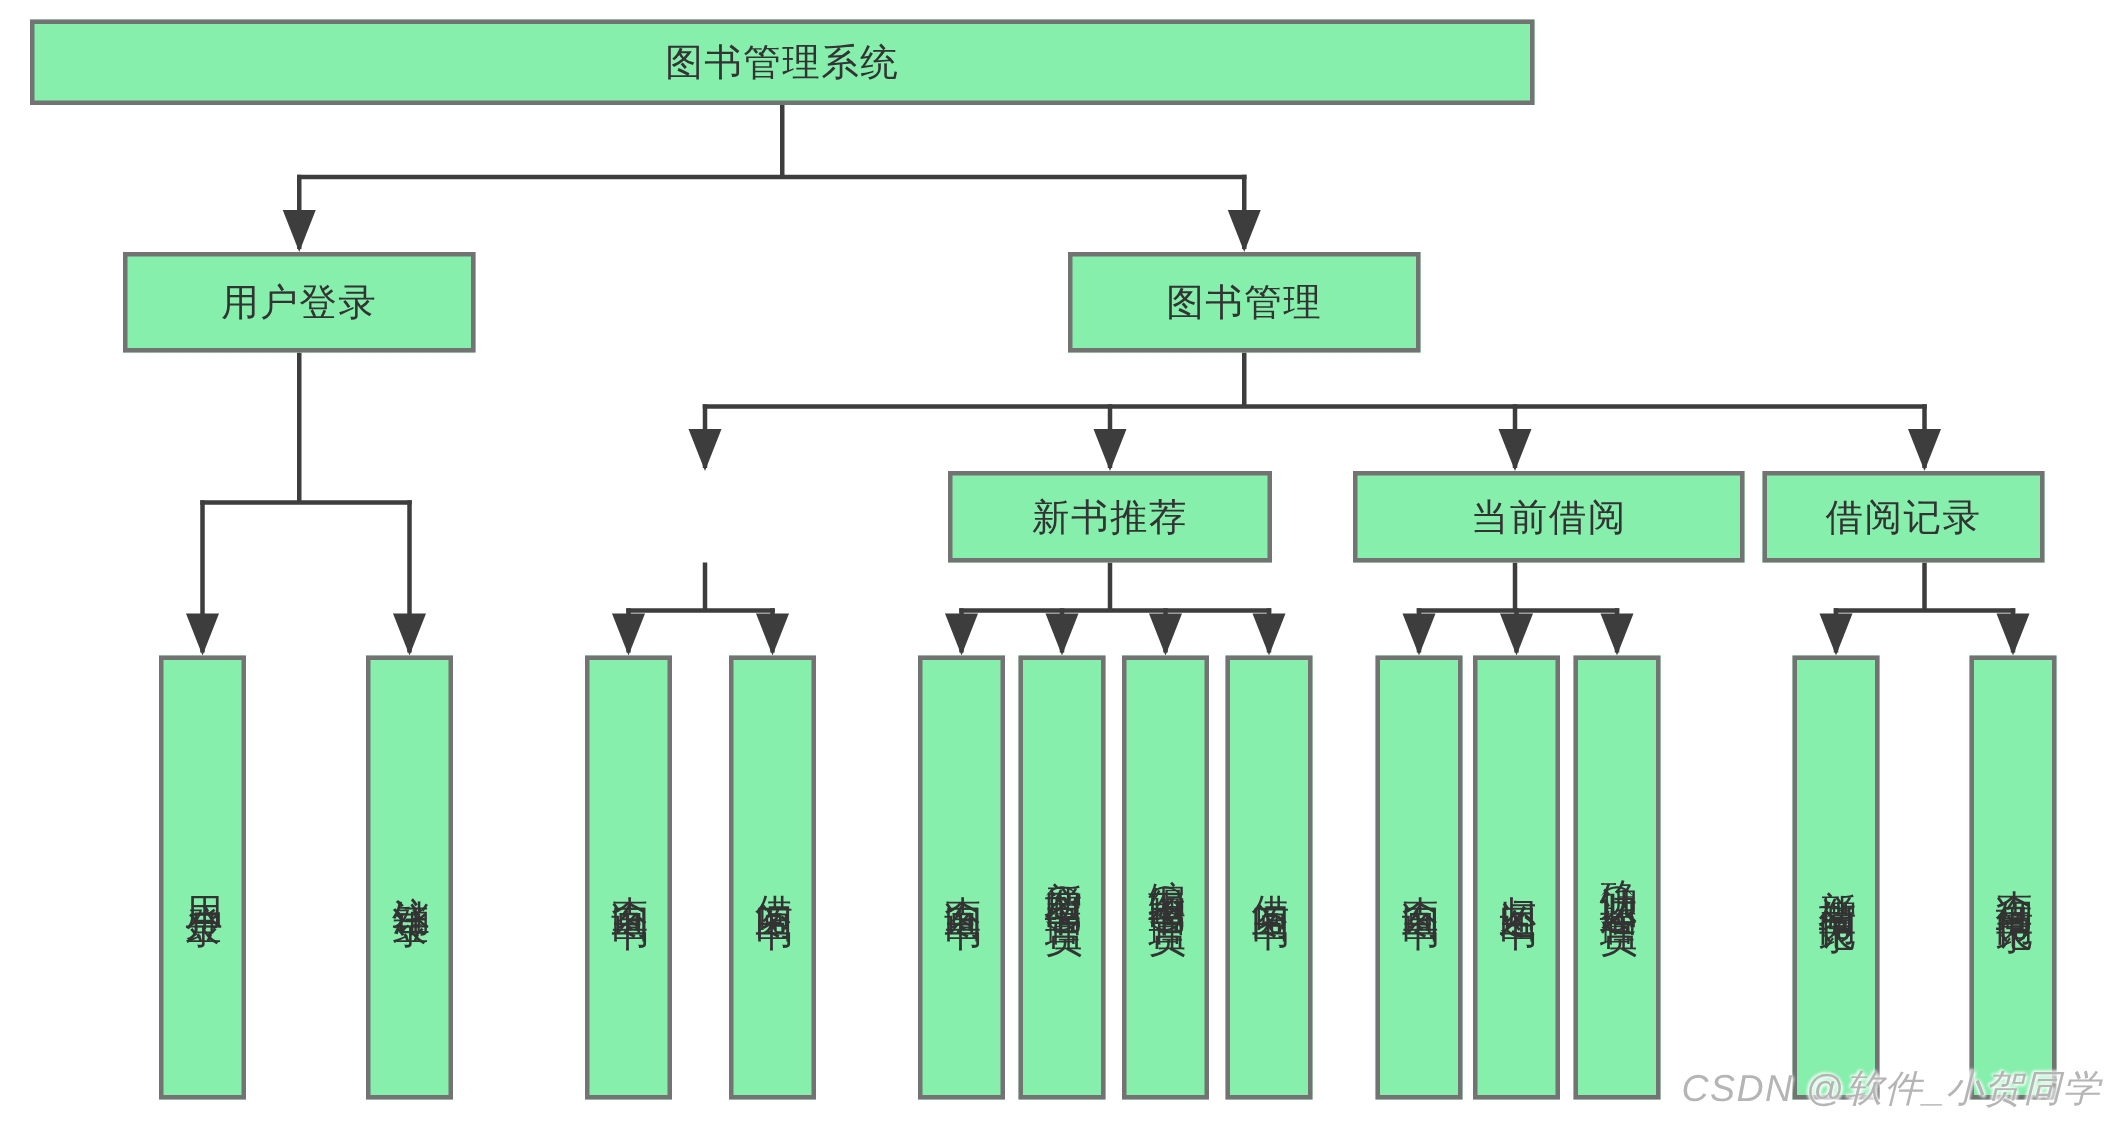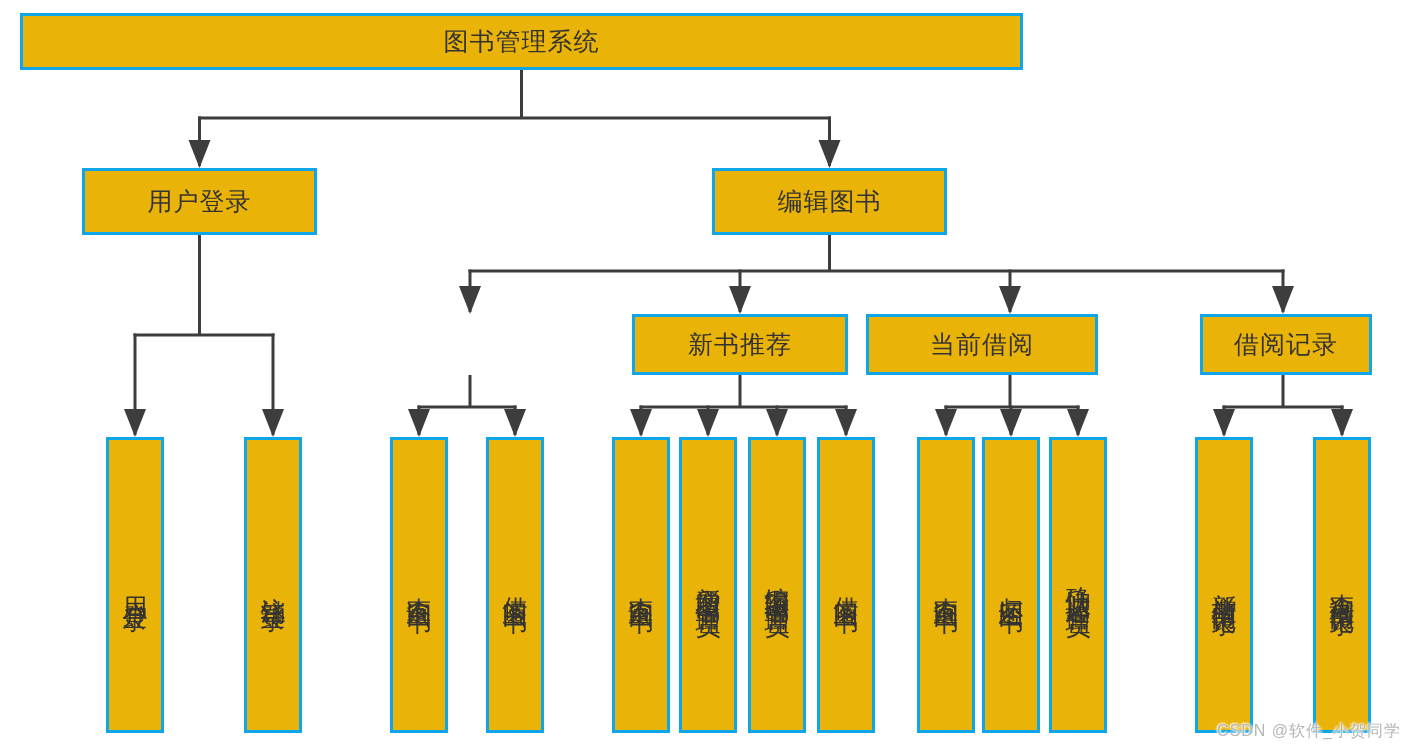--- a/index.html
+++ b/index.html
@@ -8,22 +8,22 @@
     width:1405px;height:747px;
     background:#ffffff;
     overflow:hidden;
     font-family:"Liberation Sans", sans-serif;
     color:#333;
   }
   .wires{position:absolute;left:0;top:0;z-index:1;}
   .box{
     position:absolute;
     box-sizing:border-box;
-    border:3px solid #0ea5e9;
-    background:#eab308;
+    border:3px solid #737373;
+    background:#86efac;
     display:flex;
     align-items:center;
     justify-content:center;
     z-index:2;
   }
   .h-label{
     font-size:25px;
     letter-spacing:1px;
     white-space:nowrap;
     color:#333;
@@ -34,25 +34,26 @@
     font-size:25px;
     letter-spacing:4px;
     line-height:1;
     color:#333;
   }
   .watermark{
     position:absolute;
     right:4px;
     bottom:5px;
     z-index:3;
-    font-size:16px;
+    font-size:25px;
     color:#b5b5b5;
     letter-spacing:1px;
     text-shadow:0 0 3px #fff, 1px 1px 2px #fff, -1px -1px 2px #fff;
     white-space:nowrap;
+    font-style:italic;
   }
 </style>
 </head>
 <body>
 
 <div class="stage">
 
   <svg class="wires" width="1405" height="747" viewBox="0 0 1405 747">
     <g stroke="#3d3d3d" stroke-width="3" fill="none">
 
@@ -120,30 +121,30 @@
   </svg>
 
   <div class="box" style="left:20px;top:13px;width:1003px;height:57px">
     <span class="h-label">图书管理系统</span>
   </div>
 
   <div class="box" style="left:82px;top:168px;width:235px;height:67px">
     <span class="h-label">用户登录</span>
   </div>
   <div class="box" style="left:712px;top:168px;width:235px;height:67px">
-    <span class="h-label">编辑图书</span>
+    <span class="h-label">图书管理</span>
   </div>
 
   <div class="box" style="left:632px;top:314px;width:216px;height:61px">
     <span class="h-label">新书推荐</span>
   </div>
-  <div class="box" style="left:866px;top:314px;width:232px;height:61px">
+  <div class="box" style="left:902px;top:314px;width:261px;height:61px">
     <span class="h-label">当前借阅</span>
   </div>
-  <div class="box" style="left:1200px;top:314px;width:172px;height:61px">
+  <div class="box" style="left:1175px;top:314px;width:188px;height:61px">
     <span class="h-label">借阅记录</span>
   </div>
 
   <div class="box" style="left:106px;top:437px;width:58px;height:296px">
     <span class="v-label">用户登录</span>
   </div>
   <div class="box" style="left:244px;top:437px;width:58px;height:296px">
     <span class="v-label">注销登录</span>
   </div>
 

